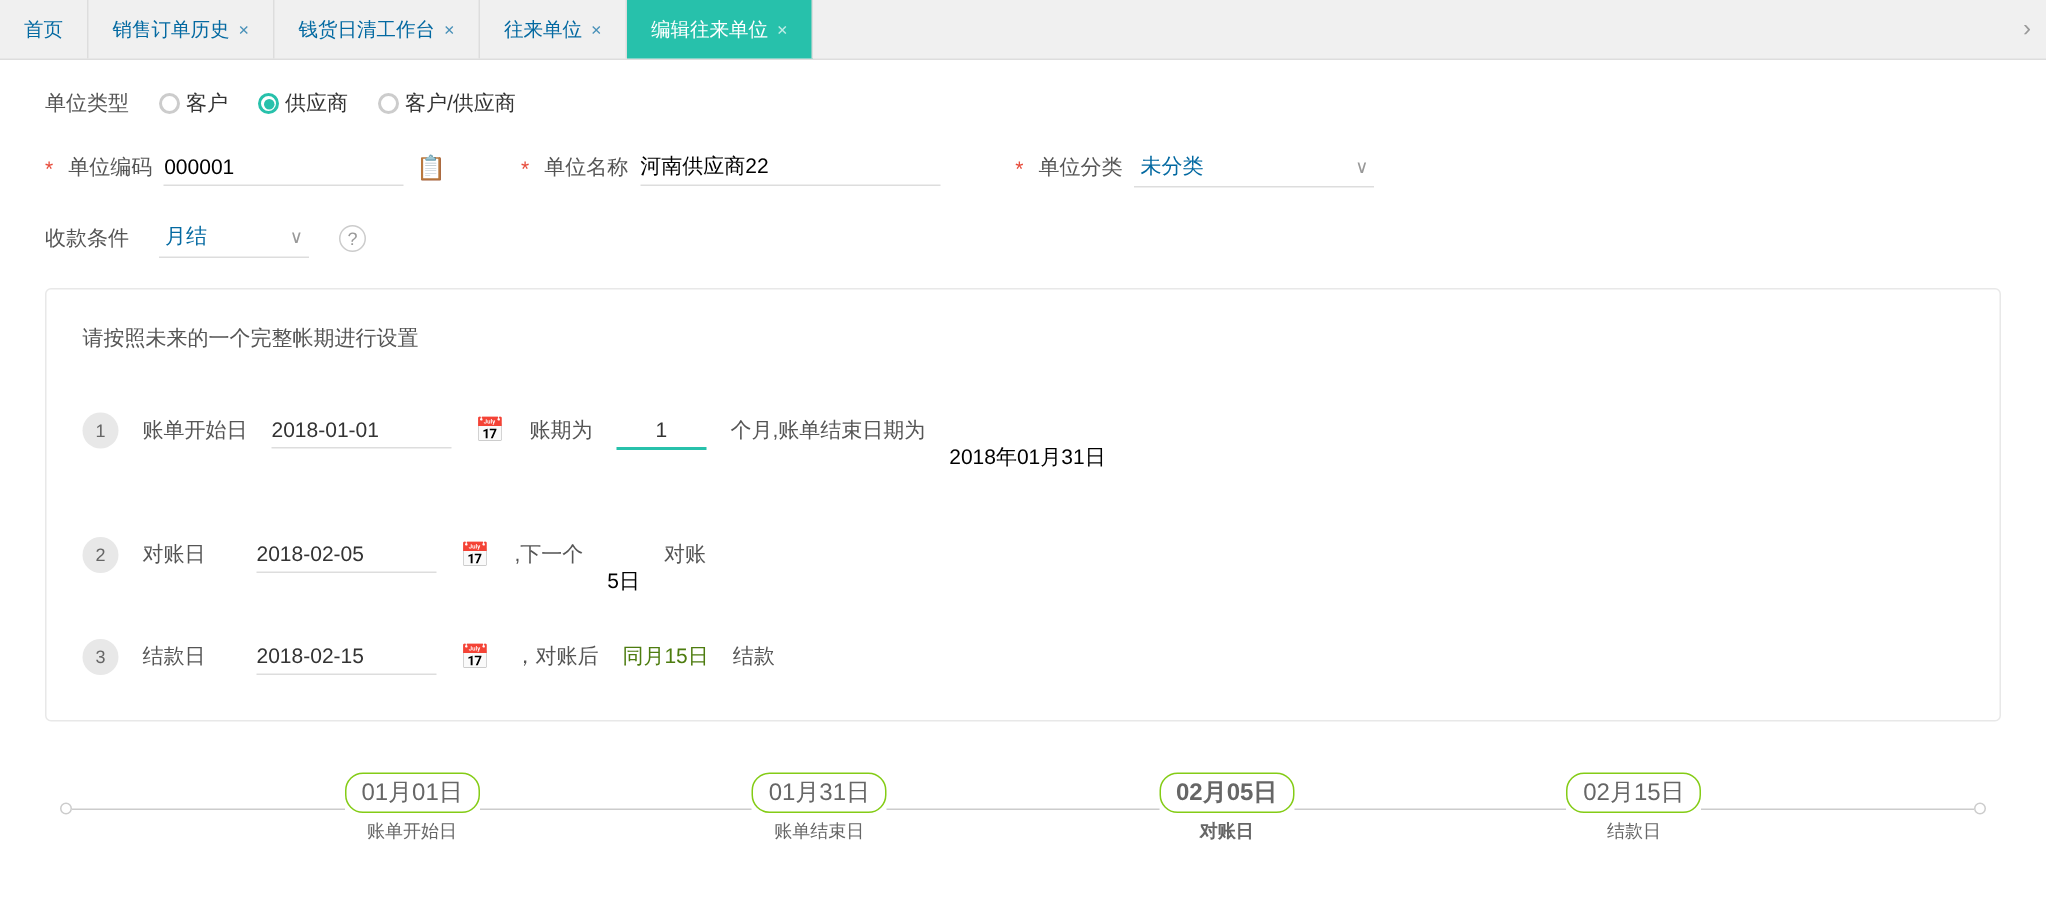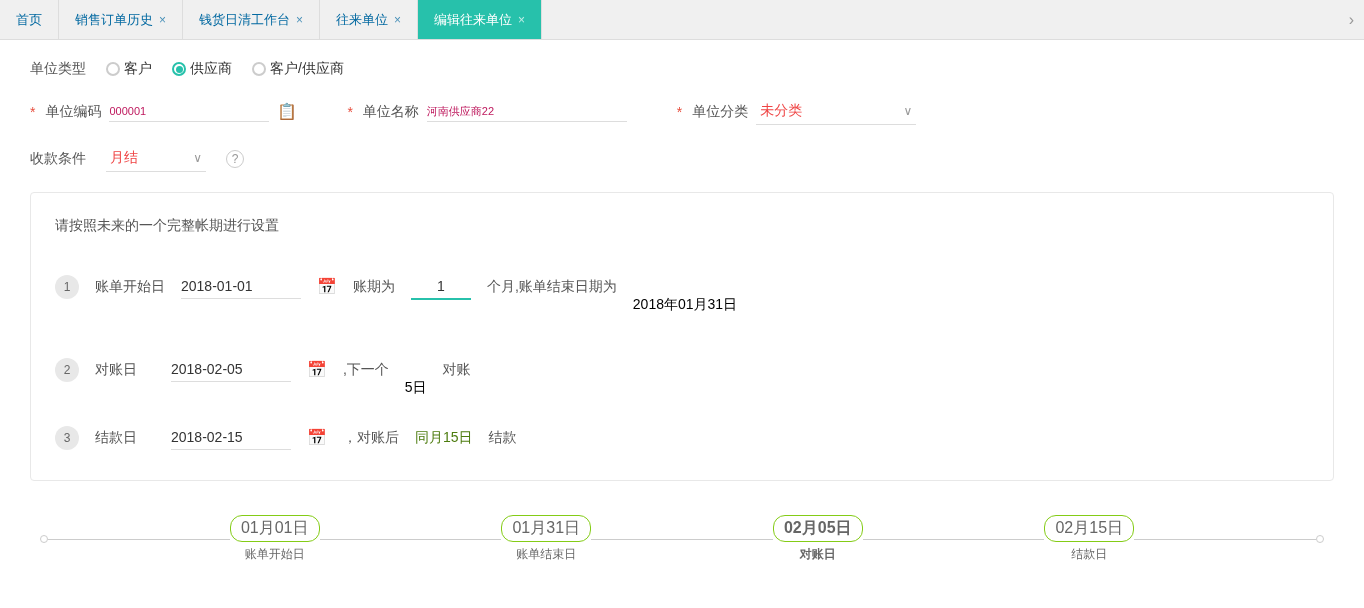--- a/index.html
+++ b/index.html
@@ -92,22 +92,22 @@
       content: '';
       width: 7px; height: 7px;
       border-radius: 50%;
       background: #27c1ab;
     }
 
     .input-field {
       border: none;
       border-bottom: 1px solid #ddd;
       padding: 4px 0;
-      font-size: 11px;
-      color: #be185d;
+      font-size: 14px;
+      color: #000000;
       outline: none;
       background: transparent;
       width: 160px;
     }
 
     .field-group {
       display: flex;
       align-items: center;
       gap: 8px;
     }
@@ -120,21 +120,21 @@
     .dropdown-field {
       border-bottom: 1px solid #ddd;
       padding: 4px 4px;
       min-width: 120px;
       display: flex;
       align-items: center;
       justify-content: space-between;
       cursor: pointer;
     }
     .dropdown-value {
-      color: #ef4444;
+      color: #0369a1;
       font-size: 14px;
     }
     .dropdown-arrow {
       color: #999;
       font-size: 12px;
     }
 
     .help-icon {
       width: 18px; height: 18px;
       border-radius: 50%;

